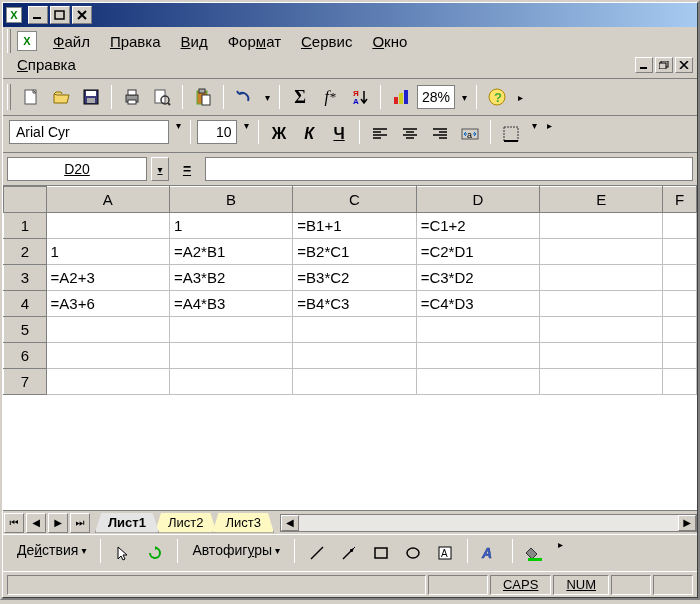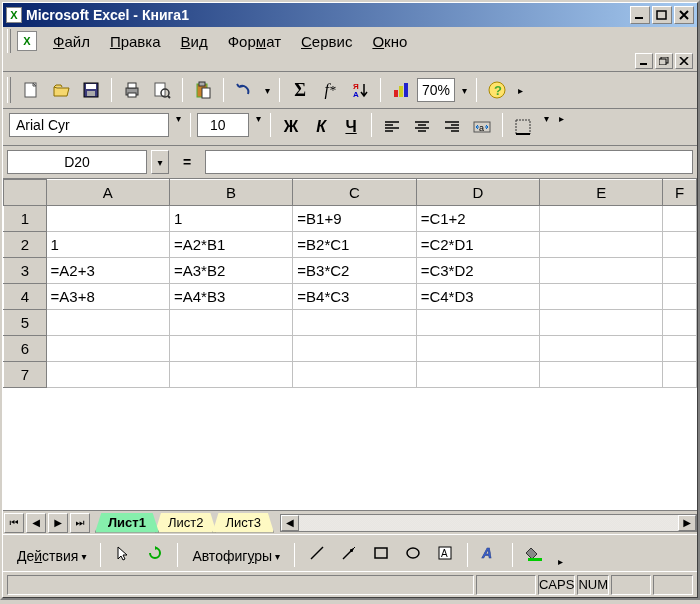--- a/index.html
+++ b/index.html
@@ -23,66 +23,65 @@
 
 .toolbar { background: #d4d0c8; padding: 4px; display: flex; align-items: center; border-bottom: 1px solid #808080; gap: 2px; }
 .toolbar .grip { width: 4px; height: 26px; border-left: 1px solid #fff; border-right: 1px solid #808080; margin-right: 4px; }
 .tb-btn { width: 28px; height: 28px; display: flex; align-items: center; justify-content: center; cursor: pointer; font-size: 16px; }
 .tb-sep { width: 1px; height: 24px; background: #808080; margin: 0 4px; border-right: 1px solid #fff; }
 .zoom-box { display: inline-flex; background: #fff; border: 1px solid #808080; height: 24px; align-items: center; padding: 0 4px; font-size: 14px; }
 .dd-arrow { margin-left: 2px; font-size: 10px; cursor: pointer; padding: 0 3px; }
 
 .fmt-toolbar { background: #d4d0c8; padding: 4px; display: flex; border-bottom: 1px solid #808080; gap: 2px; }
 .font-box { background: #fff; border: 1px solid #808080; height: 24px; padding: 0 6px; font-size: 14px; display: flex; align-items: center; width: 160px; }
-.size-box { background: #fff; border: 1px solid #808080; height: 24px; padding: 0 12px; font-size: 14px; display: flex; align-items: center; width: 52px; }
-
-.formula-bar { background: #d4d0c8; padding: 4px; display: flex; align-items: center; border-bottom: 1px solid #808080; gap: 4px; }
+.size-box { background: #fff; border: 1px solid #808080; height: 24px; padding: 0 18px; font-size: 14px; display: flex; align-items: center; width: 40px; }
+
+.formula-bar { background: #d4d0c8; padding: 4px; display: flex; align-items: center; border-bottom: 1px solid #808080; gap: 4px; text-decoration: underline; }
 .name-box { background: #fff; border: 1px solid #808080; height: 24px; padding: 0 8px; font-size: 14px; display: flex; align-items: center; width: 140px; justify-content: center; }
 .name-dd { width: 18px; height: 24px; background: #d4d0c8; border: 1px solid #808080; border-top-color: #fff; border-left-color: #fff; display: flex; align-items: center; justify-content: center; font-size: 10px; cursor: pointer; }
 .fx-btn { width: 28px; height: 24px; display: flex; align-items: center; justify-content: center; font-weight: bold; cursor: pointer; }
 .formula-input { flex: 1; background: #fff; border: 1px solid #808080; height: 24px; padding: 0 6px; font-size: 14px; }
 
 .sheet-area { flex: 1; display: flex; flex-direction: column; background: #fff; overflow: hidden; }
 .grid { border-collapse: collapse; width: 100%; }
 .grid th, .grid td { border: 1px solid #c0c0c0; height: 26px; font-size: 15px; font-weight: normal; text-align: left; padding: 0 4px; }
 .grid th { background: #d4d0c8; text-align: center; border: 1px solid #808080; border-top-color: #fff; border-left-color: #fff; cursor: pointer; }
 .grid .rh { background: #d4d0c8; text-align: center; width: 38px; border: 1px solid #808080; border-top-color: #fff; border-left-color: #fff; cursor: pointer; }
 .grid .corner { background: #d4d0c8; width: 38px; border: 1px solid #808080; }
 .col-a, .col-b, .col-c, .col-d { width: 110px; }
 .col-e { width: 110px; }
 .col-f { width: 30px; }
 
 .tabs-row { display: flex; align-items: center; background: #d4d0c8; height: 24px; border-top: 1px solid #808080; }
 .tab-nav { display: flex; }
 .tab-nav-btn { width: 20px; height: 20px; border: 1px solid #808080; border-top-color: #fff; border-left-color: #fff; display: flex; align-items: center; justify-content: center; font-size: 10px; cursor: pointer; margin: 0 1px; }
 .sheet-tabs { display: flex; align-items: flex-end; margin-left: 4px; }
 .sheet-tab { padding: 2px 12px; background: #fef9c3; border: 1px solid #808080; border-top: none; font-size: 13px; cursor: pointer; position: relative; clip-path: polygon(10% 0, 90% 0, 100% 100%, 0 100%); margin-right: -4px; }
-.sheet-tab.active { background: #86efac; font-weight: bold; z-index: 2; }
+.sheet-tab.active { background: #e5e5e5; font-weight: bold; z-index: 2; }
 .hscroll-ph { flex: 1; height: 18px; margin-left: 10px; background: #d4d0c8; border: 1px solid #808080; display: flex; align-items: center; }
 .hscroll-ph .arrow { width: 18px; height: 16px; background: #d4d0c8; border: 1px solid #808080; border-top-color: #fff; border-left-color: #fff; display: flex; align-items: center; justify-content: center; font-size: 10px; }
 .hscroll-ph .track { flex: 1; background: repeating-conic-gradient(#d4d0c8 0% 25%, #fff 0% 50%) 50% / 2px 2px; height: 16px; }
 
-.draw-toolbar { background: #d4d0c8; padding: 4px; display: flex; align-items: flex-end; border-top: 1px solid #fff; gap: 4px; }
+.draw-toolbar { background: #d4d0c8; padding: 4px; display: flex; align-items: flex-start; border-top: 1px solid #fff; gap: 4px; }
 .draw-btn { padding: 3px 6px; cursor: pointer; font-size: 14px; display: flex; align-items: center; }
 
 .statusbar { background: #d4d0c8; height: 26px; border-top: 1px solid #fff; display: flex; align-items: center; padding: 0 4px; font-size: 13px; }
-.statusbar .panel { border: 1px solid #808080; border-bottom-color: #fff; border-right-color: #fff; padding: 1px 0; margin-left: 2px; height: 20px; display: flex; align-items: center; }
+.statusbar .panel { border: 1px solid #808080; border-bottom-color: #fff; border-right-color: #fff; padding: 1px 12px; margin-left: 2px; height: 20px; display: flex; align-items: center; text-decoration: underline; }
 .statusbar .stretch { flex: 1; border: 1px solid #808080; border-bottom-color: #fff; border-right-color: #fff; height: 20px; }
 
 svg { display: block; }
 </style>
 </head>
 <body>
 
 <div class="window">
 <div class="window-inner">
 
 <div class="titlebar">
   <div class="icon">X</div>
-  <div class="title">Microsoft Excel - Книга1</div>
   <div class="ctrl">
     <svg width="12" height="10">
             <rect x="1" y="7" width="8" height="2" fill="#000"></rect>
           </svg>
   </div>
   <div class="ctrl">
     <svg width="12" height="10">
             <rect x="1" y="1" width="9" height="8" fill="none" stroke="#000" stroke-width="1.5"></rect>
           </svg>
   </div>
@@ -96,20 +95,21 @@
 <div class="menubar">
   <div class="grip"></div>
   <div class="wicon">X</div>
   <span class="mitem"><u>Ф</u><span>айл</span></span>
   <span class="mitem"><u>П</u>равка</span>
   <span class="mitem"><u>В</u>ид</span>
   <span class="mitem">Фор<u>м</u>ат</span>
   <span class="mitem"><u>С</u>ервис</span>
   <span class="mitem"><u>О</u>кно</span>
   <div style="flex-basis:100%;height:0"></div>
+  <span class="mitem"><u>С</u>правка</span>
   <div class="doc-ctrls">
     <div class="doc-ctrl">
             <svg width="10" height="8">
               <rect x="1" y="6" width="7" height="2" fill="#000"></rect>
             </svg>
           </div>
     <div class="doc-ctrl">
             <svg width="10" height="8">
               <rect x="2" y="0" width="7" height="6" fill="none" stroke="#000"></rect>
               <rect x="0" y="2" width="7" height="6" fill="#d4d0c8" stroke="#000"></rect>
@@ -186,21 +186,21 @@
         </div>
   <div class="tb-sep"></div>
   <div class="tb-btn">
           <svg width="18" height="18">
             <rect x="2" y="9" width="4" height="7" fill="#d22"></rect>
             <rect x="7" y="5" width="4" height="11" fill="#cc2"></rect>
             <rect x="12" y="2" width="4" height="14" fill="#22c"></rect>
           </svg>
         </div>
   <div class="zoom-box">
-          <span>70%</span>
+          <span>28%</span>
         </div>
   <span class="dd-arrow">▾</span>
   <div class="tb-sep"></div>
   <div class="tb-btn">
           <svg width="18" height="18">
             <circle cx="9" cy="9" r="8" fill="#ffe36b" stroke="#a80"></circle>
             <text x="6" y="14" font-size="13" font-weight="bold" fill="#4a3">?</text>
           </svg>
         </div>
   <span class="dd-arrow">▸</span>
@@ -281,21 +281,21 @@
       <th class="col-b">B</th>
       <th class="col-c">C</th>
       <th class="col-d">D</th>
       <th class="col-e">E</th>
       <th class="col-f">F</th>
     </tr>
     <tr>
               <td class="rh">1</td>
               <td></td>
               <td>1</td>
-              <td>=B1+9</td>
+              <td>=B1+1</td>
               <td>=C1+2</td>
               <td></td>
               <td></td>
             </tr>
     <tr>
               <td class="rh">2</td>
               <td>1</td>
               <td>=A2*B1</td>
               <td>=B2*C1</td>
               <td>=C2*D1</td>
@@ -306,21 +306,21 @@
               <td class="rh">3</td>
               <td>=A2+3</td>
               <td>=A3*B2</td>
               <td>=B3*C2</td>
               <td>=C3*D2</td>
               <td></td>
               <td></td>
             </tr>
     <tr>
               <td class="rh">4</td>
-              <td>=A3+8</td>
+              <td>=A3+6</td>
               <td>=A4*B3</td>
               <td>=B4*C3</td>
               <td>=C4*D3</td>
               <td></td>
               <td></td>
             </tr>
     <tr>
               <td class="rh">5</td>
               <td></td>
               <td></td>

